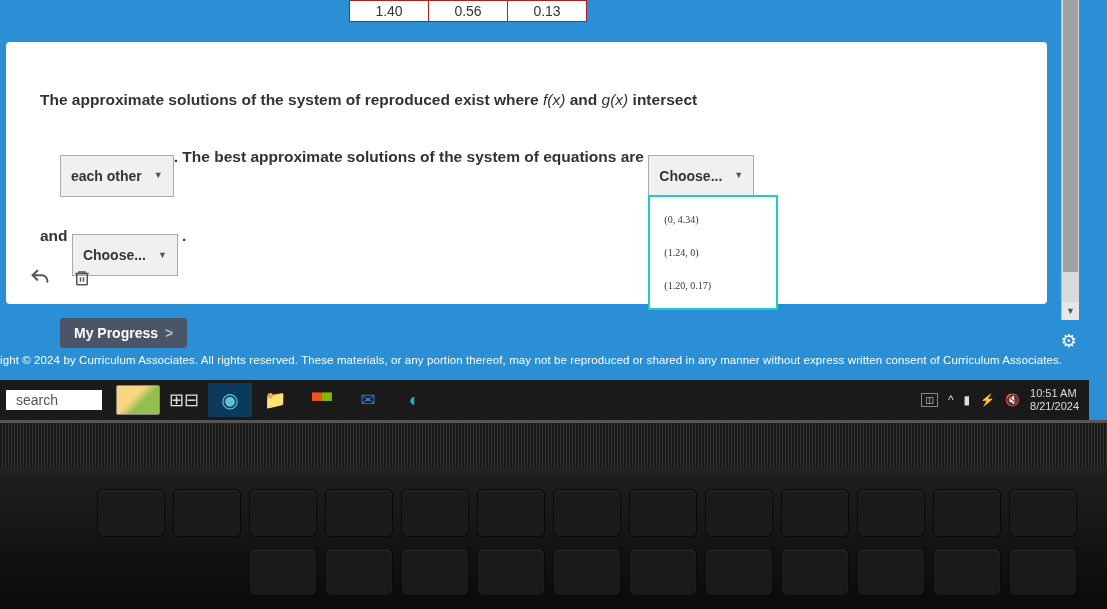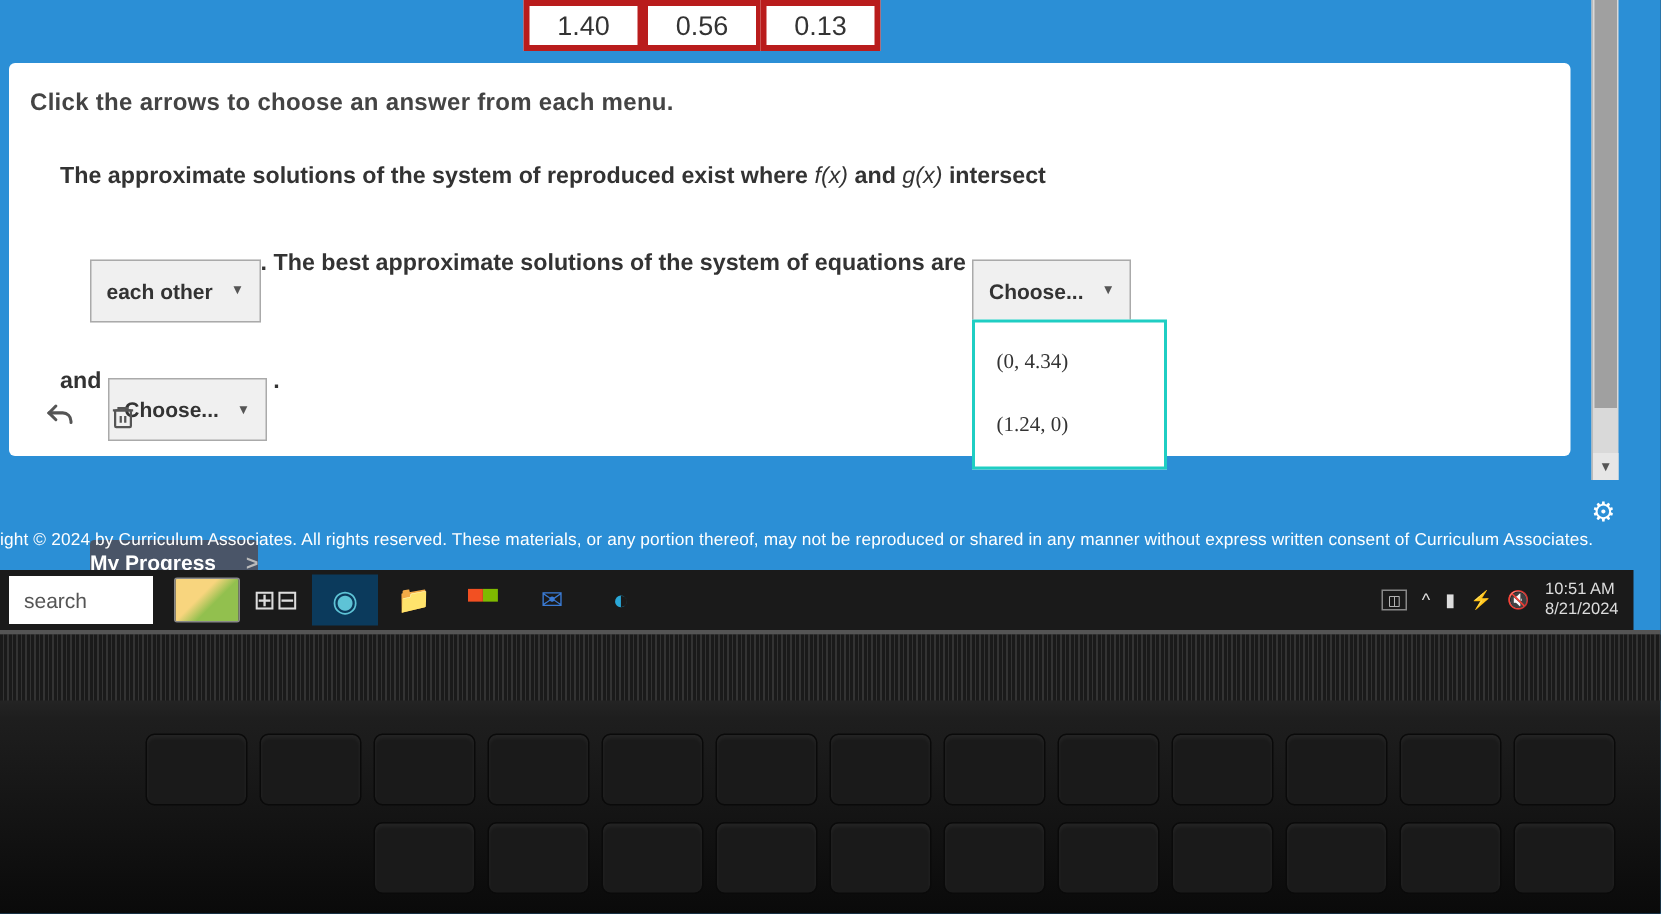--- a/index.html
+++ b/index.html
@@ -5,49 +5,49 @@
     * { margin: 0; padding: 0; box-sizing: border-box; font-family: Arial, Helvetica, sans-serif; }
     body { width: 1107px; height: 609px; background: #222; overflow: hidden; position: relative; }
     
     .screen { position: absolute; top: 0; left: 0; right: 0; height: 420px; background: #2b8fd6; padding: 0; }
     
     .scrollbar-track { position: absolute; right: 28px; top: 0; width: 18px; height: 320px; background: #d9d9d9; border-left: 1px solid #bbb; }
     .scrollbar-thumb { position: absolute; top: 0; left: 1px; right: 1px; height: 272px; background: #a0a0a0; }
     .scrollbar-arrow { position: absolute; bottom: 0; left: 0; right: 0; height: 18px; background: #e6e6e6; display: flex; align-items: center; justify-content: center; font-size: 9px; color: #555; }
     
     .table-fragment { position: absolute; top: 0; left: 350px; display: flex; }
-    .table-cell { width: 80px; height: 34px; border: 4px solid #b91c1c; background: #fff; display: flex; align-items: center; justify-content: center; font-size: 18px; color: #333; margin-left: -1px; }
+    .table-cell { width: 80px; height: 22px; border: 1px solid #b91c1c; background: #fff; display: flex; align-items: center; justify-content: center; font-size: 14px; color: #333; margin-left: -1px; }
     
     .prompt-card { position: absolute; top: 42px; left: 6px; right: 60px; background: #fff; border-radius: 4px; padding: 18px 14px 14px 14px; height: 262px; }
     
     .instruction { font-size: 16px; color: #444; font-weight: 600; letter-spacing: 0.2px; }
     
     .question-body { margin-top: 22px; margin-left: 20px; font-size: 15.5px; color: #333; line-height: 2.3; font-weight: 600; }
     
     .inline-math { font-style: italic; font-family: Liberation Sans, sans-serif; font-weight: normal; }
     
     .dropdown { display: inline-flex; align-items: center; background: #f0f0f0; border: 1px solid #aaa; padding: 4px 10px; font-size: 14px; font-weight: 600; color: #333; cursor: pointer; position: relative; vertical-align: middle; margin-top: 37px; }
     .dropdown .caret { margin-left: 12px; font-size: 9px; color: #555; }
     
     .dropdown-menu { position: absolute; top: 100%; left: -1px; background: #fff; border: 2px solid #1fcec3; min-width: 130px; z-index: 20; padding: 6px 0; margin-top: -1px; }
-    .dropdown-menu .option { padding: 5px 14px; font-size: 14px; font-weight: normal; color: #333; font-family: "Times New Roman", serif; white-space: nowrap; }
+    .dropdown-menu .option { padding: 5px 14px; font-size: 10px; font-weight: normal; color: #333; font-family: "Times New Roman", serif; white-space: nowrap; }
     
     .action-bar { position: absolute; bottom: 14px; left: 22px; display: flex; gap: 18px; align-items: center; }
     .action-btn { font-size: 22px; color: #555; cursor: pointer; width: 24px; height: 24px; display: flex; align-items: center; justify-content: center; }
     .trash-btn svg { width: 18px; height: 20px; }
     
-    .my-progress { position: absolute; top: 318px; left: 60px; background: #4a5568; color: #fff; padding: 7px 0; border-radius: 3px; font-size: 14px; font-weight: 600; display: flex; align-items: center; gap: 20px; margin-top: 42px; }
+    .my-progress { position: absolute; top: 318px; left: 60px; background: #4a5568; color: #fff; padding: 7px 14px; border-radius: 3px; font-size: 14px; font-weight: 600; display: flex; align-items: center; gap: 7px; }
     .my-progress .chev { color: #bbb; font-size: 14px; font-weight: bold; }
     
     .copyright { position: absolute; top: 354px; left: 0; font-size: 11.5px; color: #fff; letter-spacing: 0.1px; }
     
     .settings-gear { position: absolute; top: 330px; right: 30px; color: #fff; font-size: 18px; }
     
     .taskbar { position: absolute; top: 380px; left: 0; right: 18px; height: 40px; background: #1a1a1a; display: flex; align-items: center; padding: 0 6px; }
-    .search-box { width: 96px; height: 32px; background: #fff; display: flex; align-items: center; padding: 0 10px; font-size: 14px; color: #555; margin-right: 14px; }
+    .search-box { width: 96px; height: 20px; background: #fff; display: flex; align-items: center; padding: 0 10px; font-size: 14px; color: #555; margin-right: 14px; }
     .taskbar-items { display: flex; gap: 2px; align-items: center; }
     .tb-item { width: 44px; height: 34px; display: flex; align-items: center; justify-content: center; font-size: 18px; }
     .img-thumb { width: 48px; height: 30px; background: linear-gradient(135deg, #f8d57e 40%, #92c04e 60%); border:1px solid #888; border-radius:2px; }
     
     .tray { position: absolute; right: 10px; display: flex; align-items: center; gap: 10px; color: #ddd; font-size: 11px; }
     .tray-time { text-align: left; line-height: 1.2; }
     .tray-ico { font-size: 12px; }
     
     .laptop-body { position: absolute; top: 420px; left: 0; right: 0; bottom: 0; background: linear-gradient(180deg, #3a3a3a 0%, #1e1e1e 30%, #0a0a0a 100%); border-top: 3px solid #555; }
     .hinge { position: absolute; top: 0; left: 0; right: 0; height: 44px; background: repeating-linear-gradient(90deg, #1a1a1a 0, #1a1a1a 2px, #333 2px, #333 3px); }
@@ -64,34 +64,34 @@
     <div class="table-cell">0.56</div>
     <div class="table-cell">0.13</div>
   </div>
 
   <div class="scrollbar-track">
     <div class="scrollbar-thumb"></div>
     <div class="scrollbar-arrow">▼</div>
   </div>
 
   <div class="prompt-card">
-    <div class="instruction">Click the arrows to choose an answer from each menu.</div>
 
     <div class="question-body">
       <span>The approximate solutions of the system of reproduced exist where </span><span class="inline-math">f(x)</span><span> and </span><span class="inline-math">g(x)</span><span> intersect</span>
       <br>
       <span style="display:inline-block; width:20px;"></span><span class="dropdown">
         <span>each other</span>
         <span class="caret">▼</span>
       </span><span>. The best approximate solutions of the system of equations are </span><span class="dropdown" style="position:relative;">
         <span>Choose...</span>
         <span class="caret">▼</span>
         <div class="dropdown-menu">
           <div class="option">(0, 4.34)</div>
           <div class="option">(1.24, 0)</div>
+          <div class="option">(1.20, 0.17)</div>
         </div>
       </span>
       <br>
       <span>and </span><span class="dropdown">
         <span>Choose...</span>
         <span class="caret">▼</span>
       </span><span> .</span>
     </div>
 
     <div class="action-bar">

